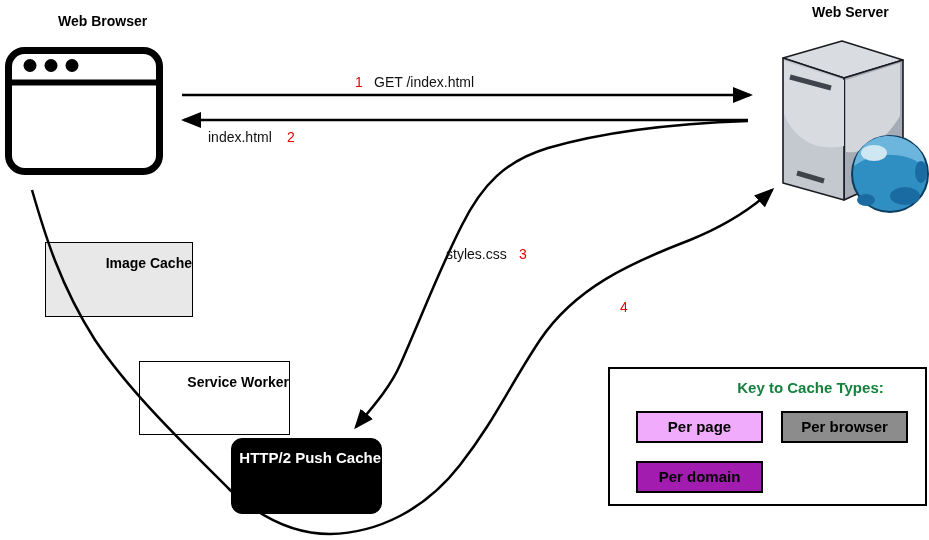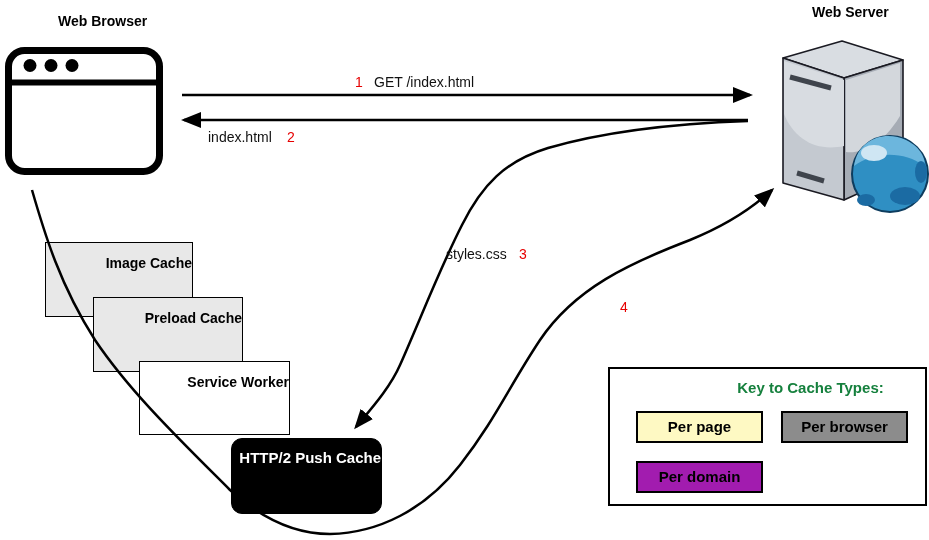--- a/index.html
+++ b/index.html
@@ -37,35 +37,34 @@
     border:2px solid #000;background:#fff;z-index:4;
   }
   #legend-title{
     position:absolute;left:0;top:10px;width:100%;text-align:center;
     font-weight:bold;font-size:15px;color:#15803d;margin-left:43px;
   }
   .key-box{
     position:absolute;box-sizing:border-box;width:127px;height:32px;border:2px solid #000;
     font-weight:bold;font-size:15px;text-align:center;line-height:28px;color:#000;
   }
-  #key-0{left:26px;top:42px;background:#fef9c3;}
+  #key-0{left:26px;top:42px;background:#f0abfc;}
   #key-1{left:171px;top:42px;background:#8c8c8c;}
   #key-2{left:26px;top:92px;background:#a21caf;}
   #key-3{left:171px;top:92px;background:#000000;color:#fff;}
   
   #overlay{position:absolute;left:0;top:0;z-index:6;pointer-events:none;}
   .labels{position:absolute;left:0;top:0;width:100%;height:100%;z-index:7;pointer-events:none;}
 </style>
 </head>
 <body>
 
 <div id="canvas">
 
   <div class="cache" id="cache-0">Image Cache</div>
-  <div class="cache" id="cache-1">Preload Cache</div>
   <div class="cache" id="cache-2">Service Worker</div>
   <div class="cache" id="cache-4">HTTP/2 Push Cache</div>
 
   <div id="legend">
     <div id="legend-title">Key to Cache Types:</div>
     <div class="key-box" id="key-0">Per page</div>
     <div class="key-box" id="key-1">Per browser</div>
     <div class="key-box" id="key-2">Per domain</div>
   </div>
 

